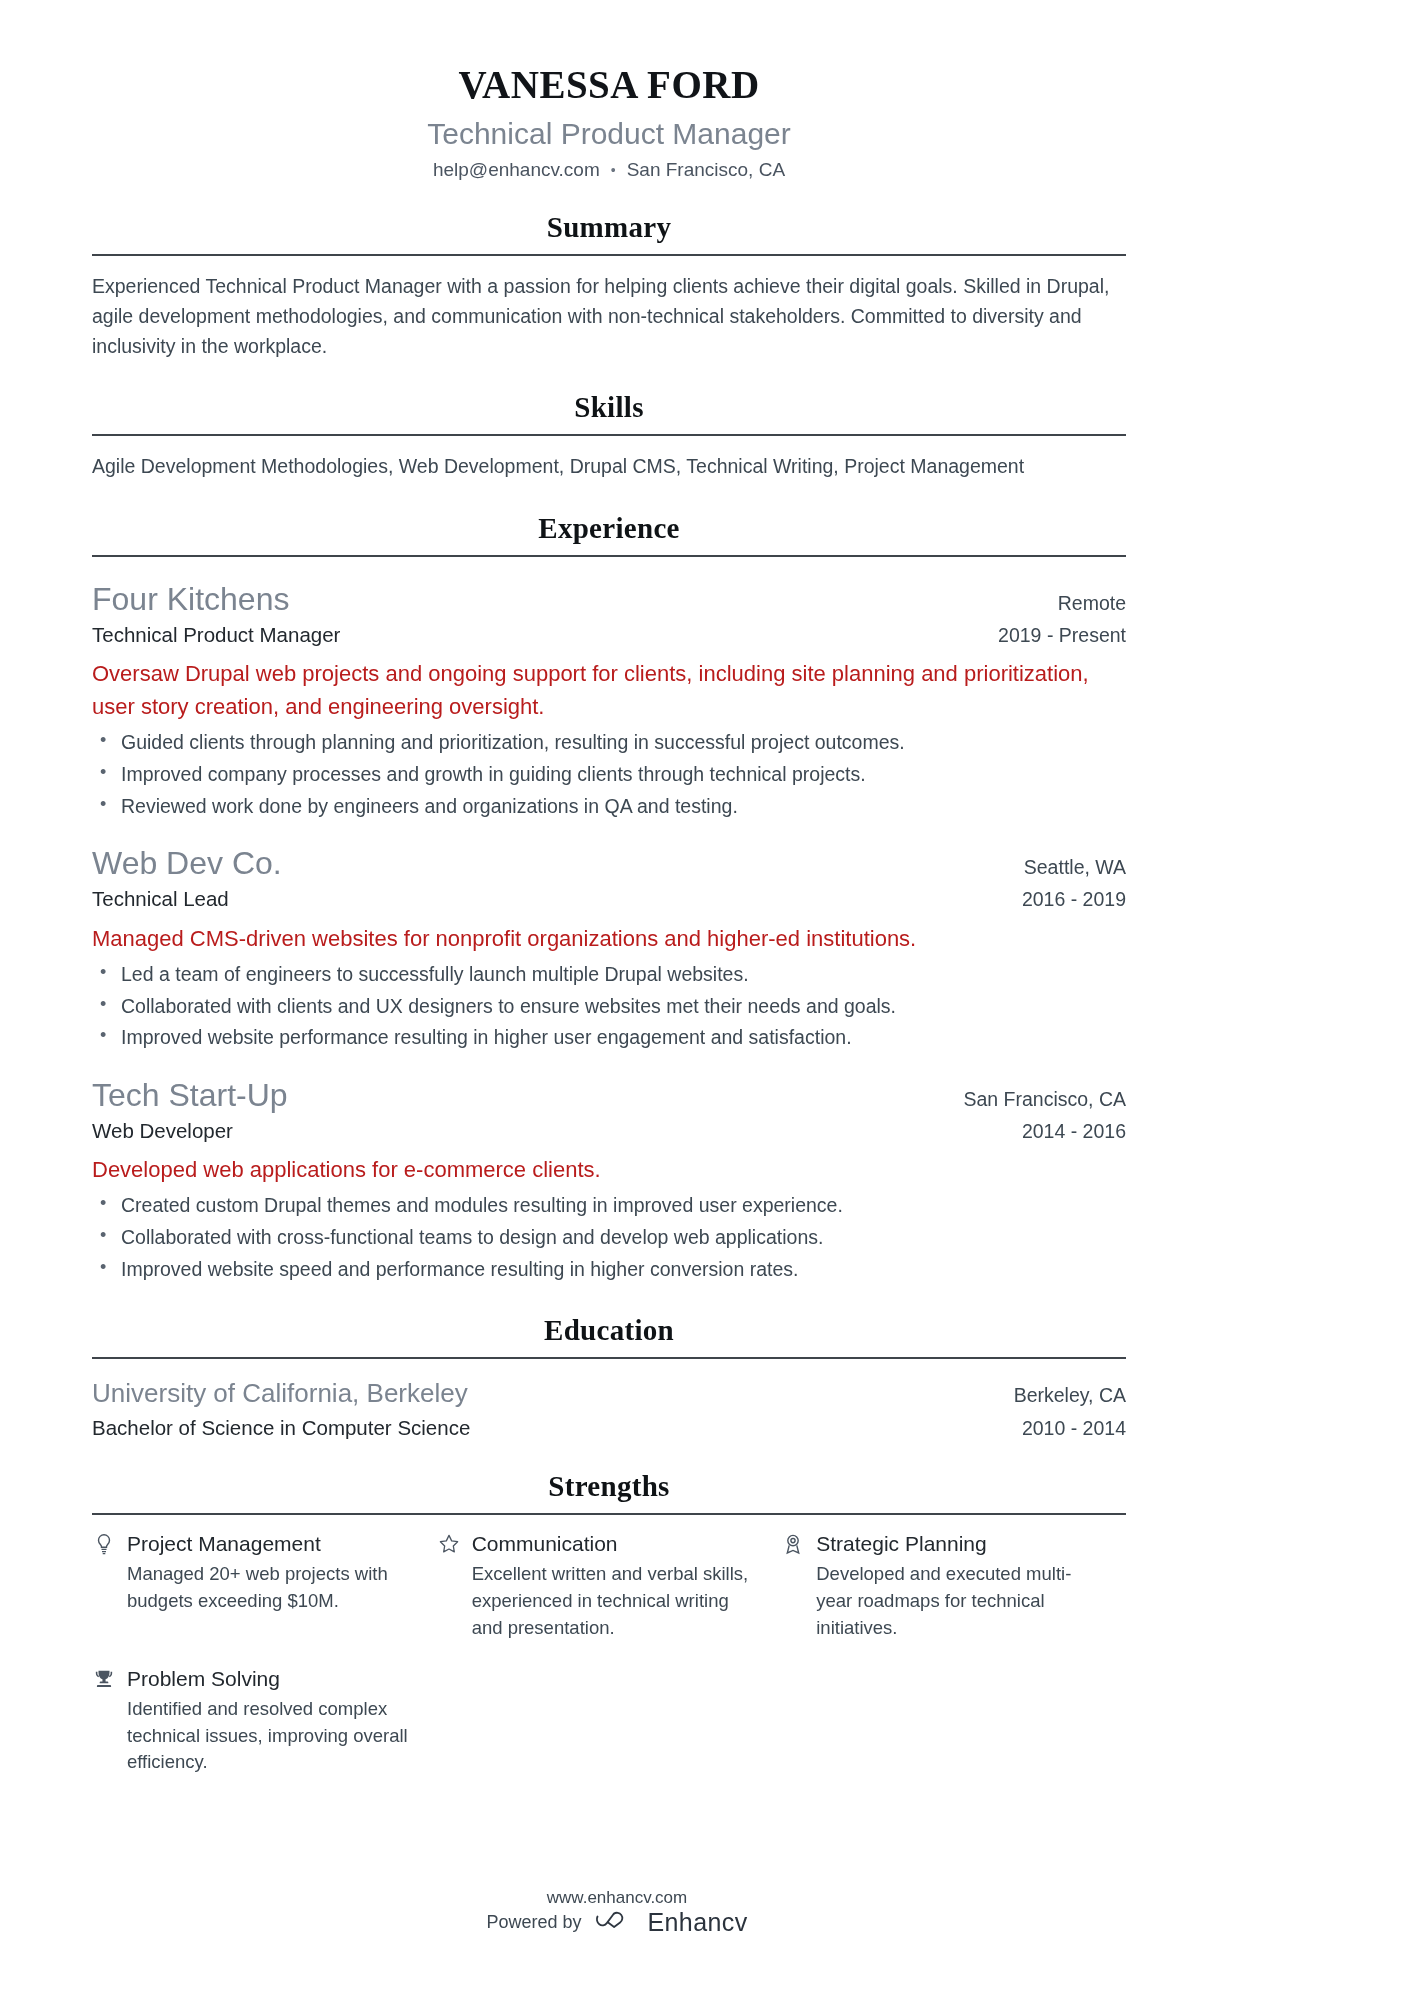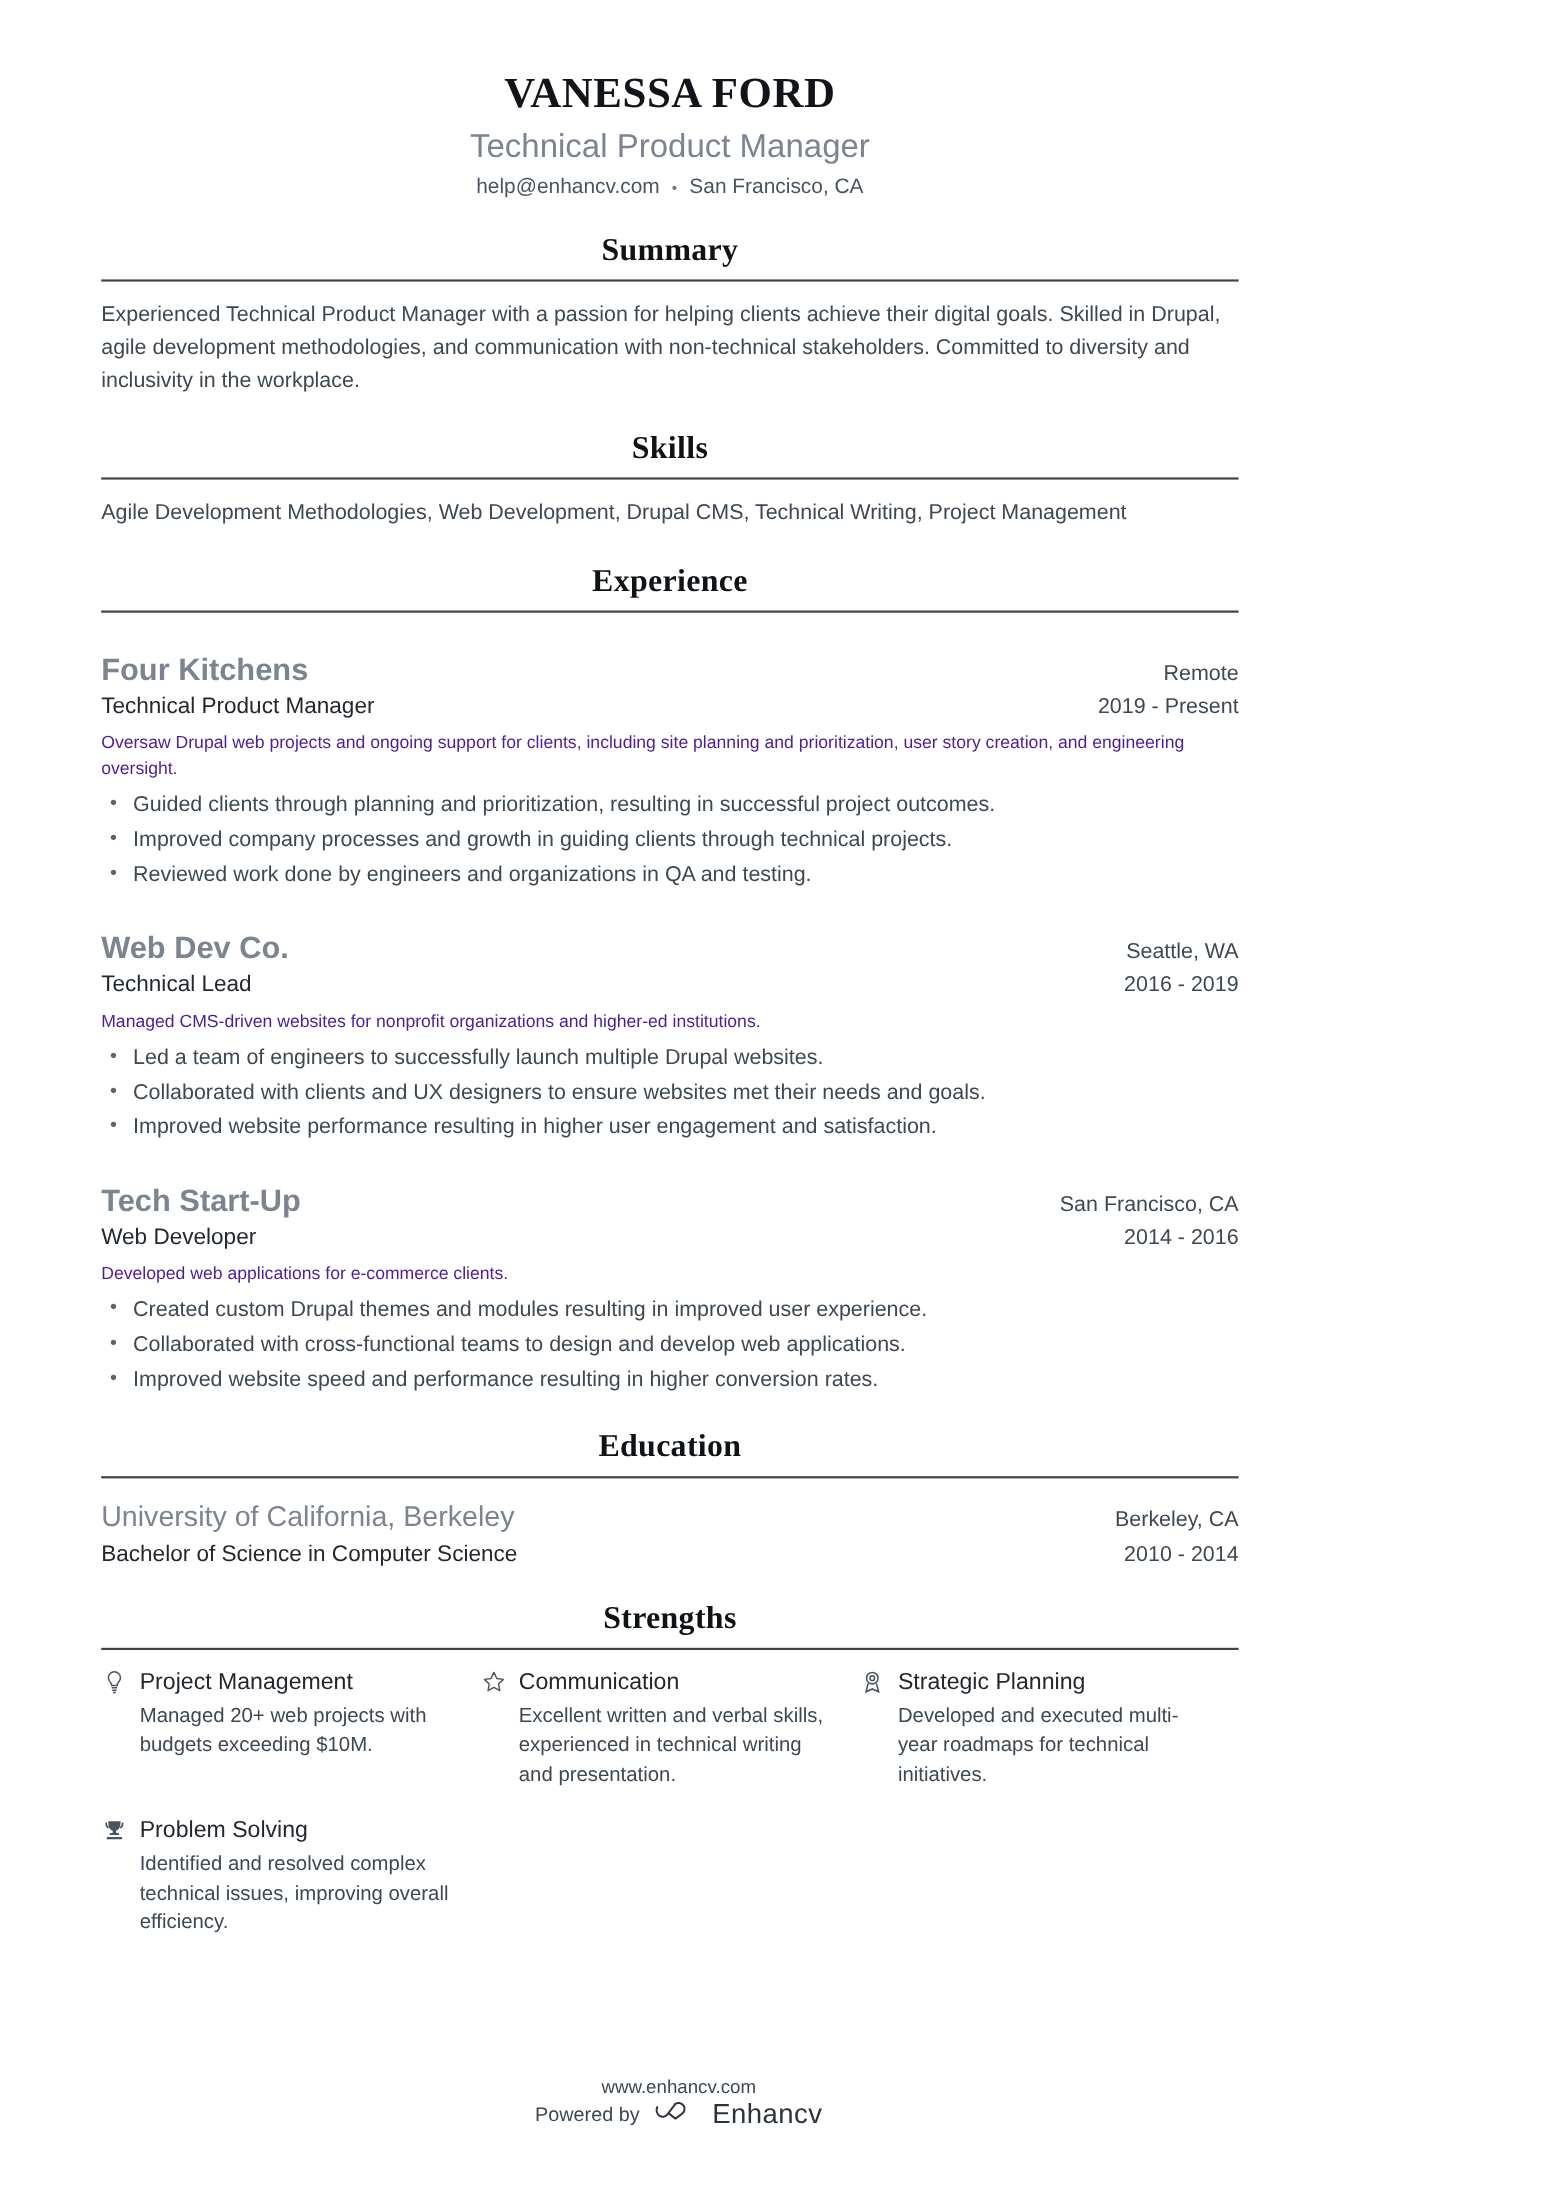--- a/index.html
+++ b/index.html
@@ -73,25 +73,24 @@
 
   
   .entry { margin-top: 22px; }
   .entry:first-of-type { margin-top: 18px; }
   .entry-row {
     display: flex;
     justify-content: space-between;
     align-items: baseline;
   }
   .entry-company {
-    font-size: 28px;
-    font-weight: 700;
+    font-size: 32px;
+    font-weight: 400;
     color: #7b8490;
     line-height: 1.25;
-    margin-top: 12px;
   }
   .entry-location {
     font-size: 19.5px;
     color: #3d4852;
     white-space: nowrap;
     padding-left: 20px;
   }
   .entry-row2 {
     display: flex;
     justify-content: space-between;
@@ -103,23 +102,23 @@
     color: #22282e;
     line-height: 1.3;
   }
   .entry-dates {
     font-size: 19.5px;
     color: #3d4852;
     white-space: nowrap;
     padding-left: 20px;
   }
   .entry-desc {
-    font-size: 16px;
+    font-size: 22px;
     line-height: 1.5;
-    color: #4c1d95;
+    color: #b91c1c;
     margin-top: 9px;
   }
   ul.bullets {
     list-style: none;
     margin-top: 5px;
   }
   ul.bullets li {
     font-size: 19.5px;
     line-height: 1.52;
     color: #3d4852;

